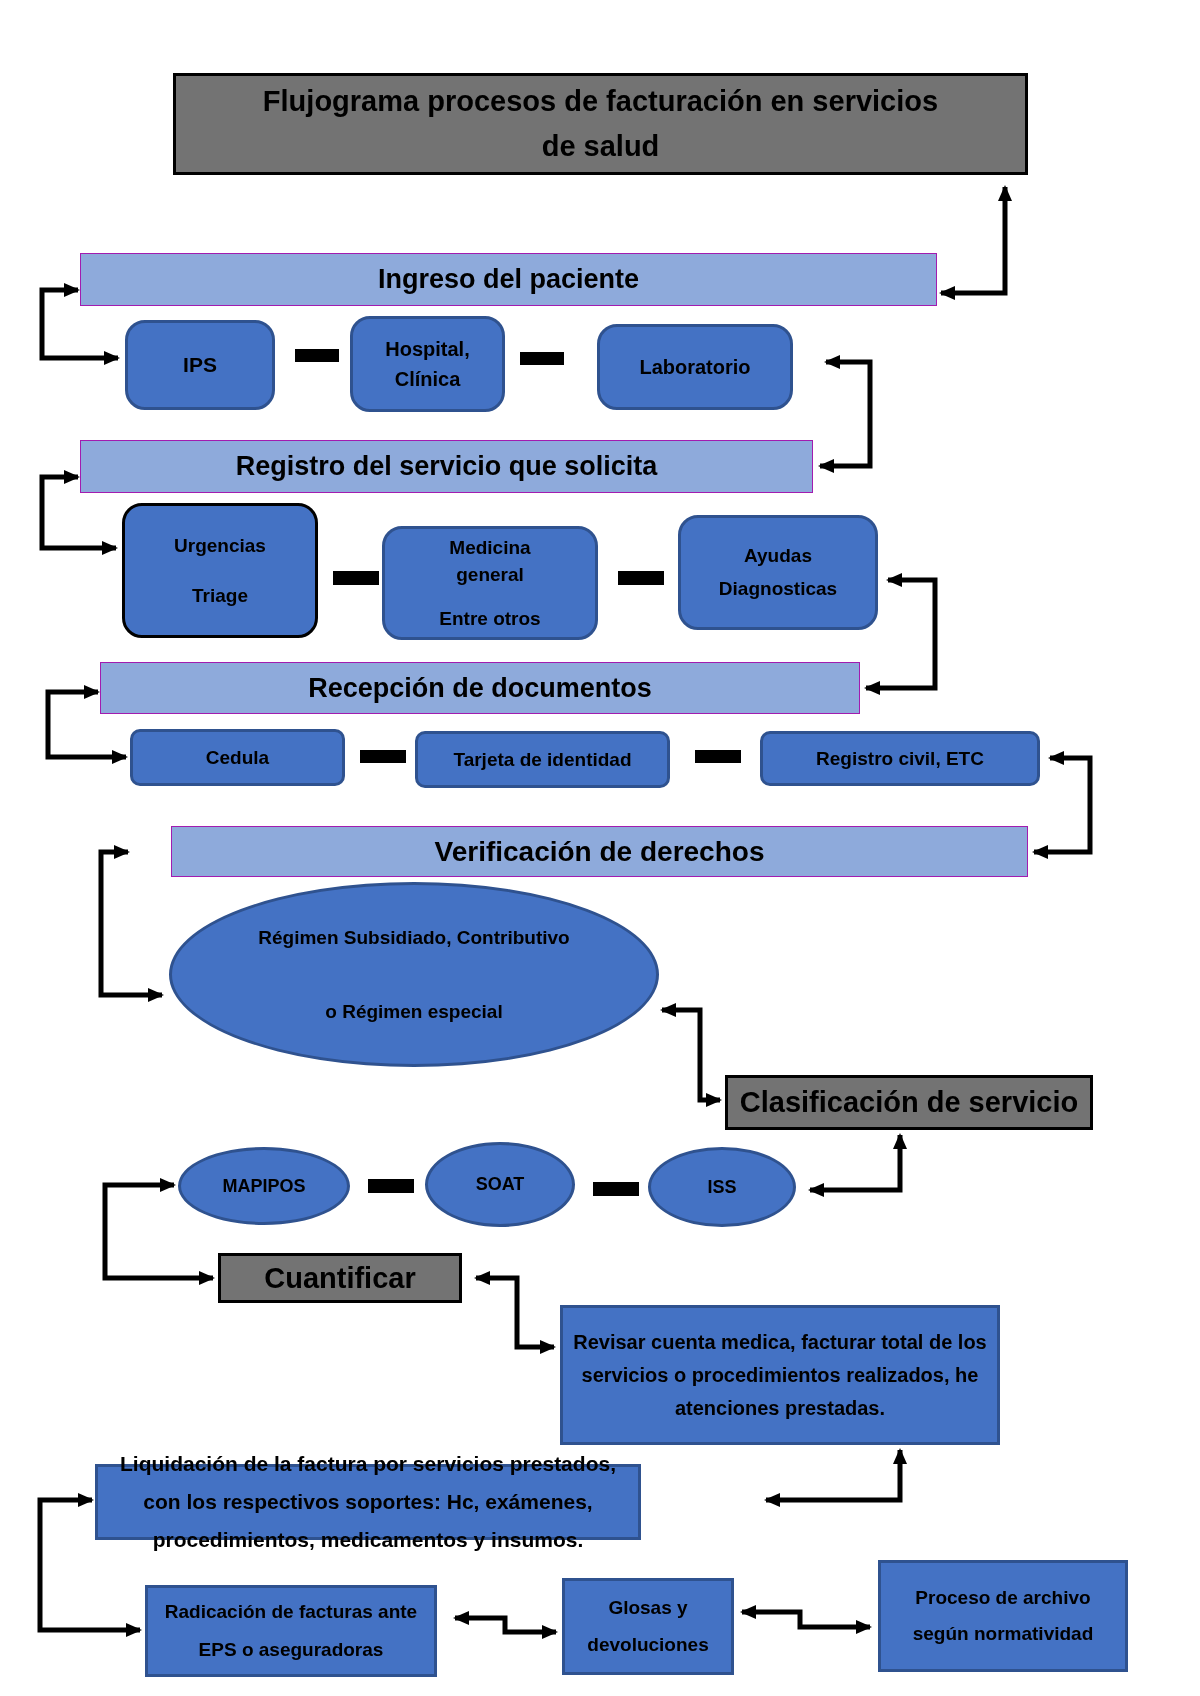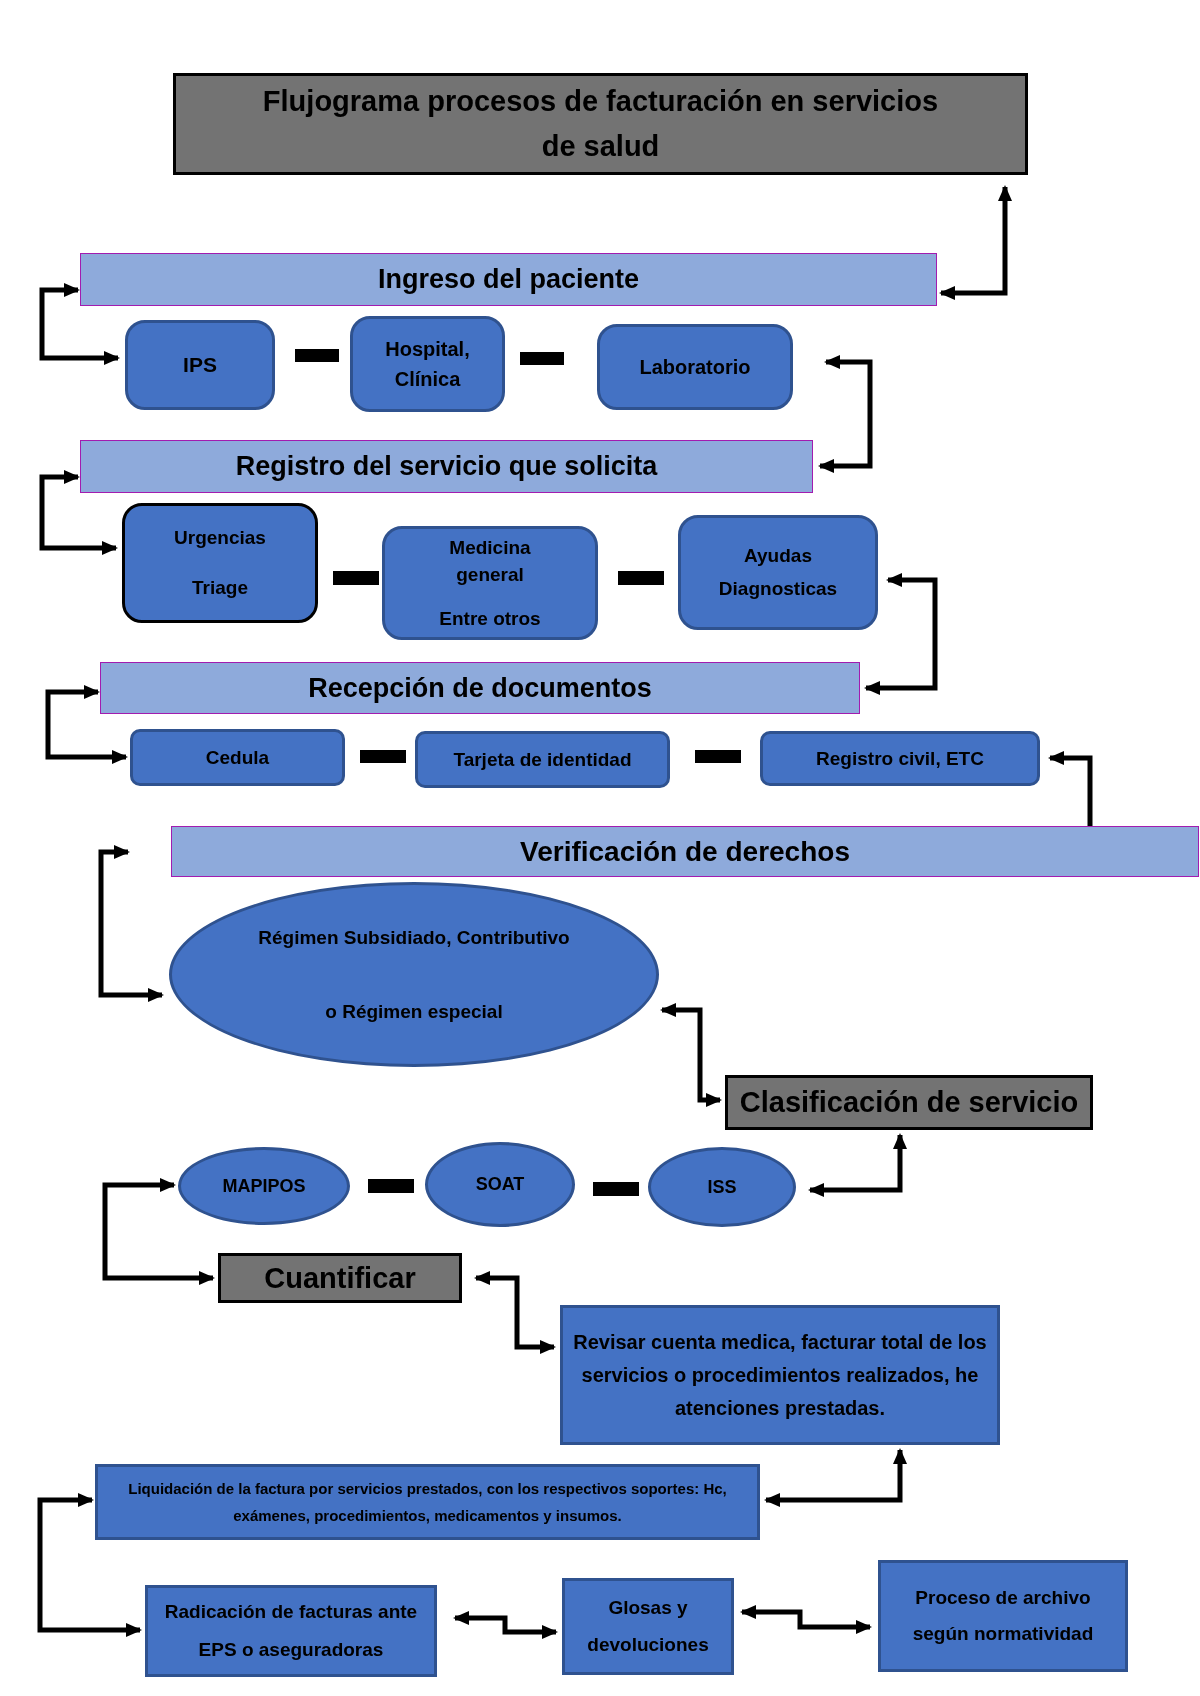--- a/index.html
+++ b/index.html
@@ -76,21 +76,21 @@
     <span>Hospital,</span>
     <span>Clínica</span>
   </div>
   <div class="node roundbox" style="left:597px; top:324px; width:196px; height:86px;">
     <span>Laboratorio</span>
   </div>
 
   <div class="node banner" style="left:80px; top:440px; width:733px; height:53px;">
     <span>Registro del servicio que solicita</span>
   </div>
-  <div class="node roundbox" style="left:122px; top:503px; width:196px; height:120px; border-color:#000; font-size:19px;">
+  <div class="node roundbox" style="left:122px; top:503px; width:196px; height:135px; border-color:#000; font-size:19px;">
     <span>Urgencias</span>
     <span style="margin-top:28px;">Triage</span>
   </div>
   <div class="node roundbox" style="left:382px; top:526px; width:216px; height:114px; font-size:19px; line-height:1.45;">
     <span>Medicina</span>
     <span>general</span>
     <span style="margin-top:16px;">Entre otros</span>
   </div>
   <div class="node roundbox" style="left:678px; top:515px; width:200px; height:115px; font-size:19px; line-height:1.7;">
     <span>Ayudas</span>
@@ -103,21 +103,21 @@
   <div class="node softbox" style="left:130px; top:729px; width:215px; height:57px; font-size:19px;">
     <span>Cedula</span>
   </div>
   <div class="node softbox" style="left:415px; top:731px; width:255px; height:57px; font-size:19px;">
     <span>Tarjeta de identidad</span>
   </div>
   <div class="node softbox" style="left:760px; top:731px; width:280px; height:55px; font-size:19px;">
     <span>Registro civil, ETC</span>
   </div>
 
-  <div class="node banner" style="left:171px; top:826px; width:1028px; height:51px; font-size:28px;">
+  <div class="node banner" style="left:171px; top:826px; width:857px; height:51px; font-size:28px;">
     <span>Verificación de derechos</span>
   </div>
   <div class="node ellipse" style="left:169px; top:882px; width:490px; height:185px; font-size:19px; line-height:2;gap:36px;">
     <span>Régimen Subsidiado, Contributivo</span>
     <span>o Régimen especial</span>
   </div>
 
   <div class="node lightbox" style="left:725px; top:1075px; width:368px; height:55px; font-size:29px;">
     <span>Clasificación de servicio</span>
   </div>
@@ -131,21 +131,21 @@
     <span>ISS</span>
   </div>
 
   <div class="node lightbox" style="left:218px; top:1253px; width:244px; height:50px; font-size:29px;">
     <span>Cuantificar</span>
   </div>
   <div class="node rectbox" style="left:560px; top:1305px; width:440px; height:140px; font-size:20px; line-height:1.65; padding:0 10px;">
     <span>Revisar cuenta medica, facturar total de los servicios o procedimientos realizados, he atenciones prestadas.</span>
   </div>
 
-  <div class="node rectbox" style="left:95px; top:1464px; width:665px; height:76px; font-size:15px; line-height:1.8; padding:0 12px;">
+  <div class="node rectbox" style="left:95px; top:1464px; width:546px; height:76px; font-size:21px; line-height:1.8; padding:0 12px;">
     <span>Liquidación de la factura por servicios prestados, con los respectivos soportes: Hc, exámenes, procedimientos, medicamentos y insumos.</span>
   </div>
 
   <div class="node rectbox" style="left:145px; top:1585px; width:292px; height:92px; font-size:19px; line-height:2; padding:0 8px;">
     <span>Radicación de facturas ante EPS o aseguradoras</span>
   </div>
   <div class="node rectbox" style="left:562px; top:1578px; width:172px; height:97px; font-size:19px; line-height:1.9; padding:0 6px;">
     <span>Glosas y devoluciones</span>
   </div>
   <div class="node rectbox" style="left:878px; top:1560px; width:250px; height:112px; font-size:19px; line-height:1.9; padding:0 10px;">

